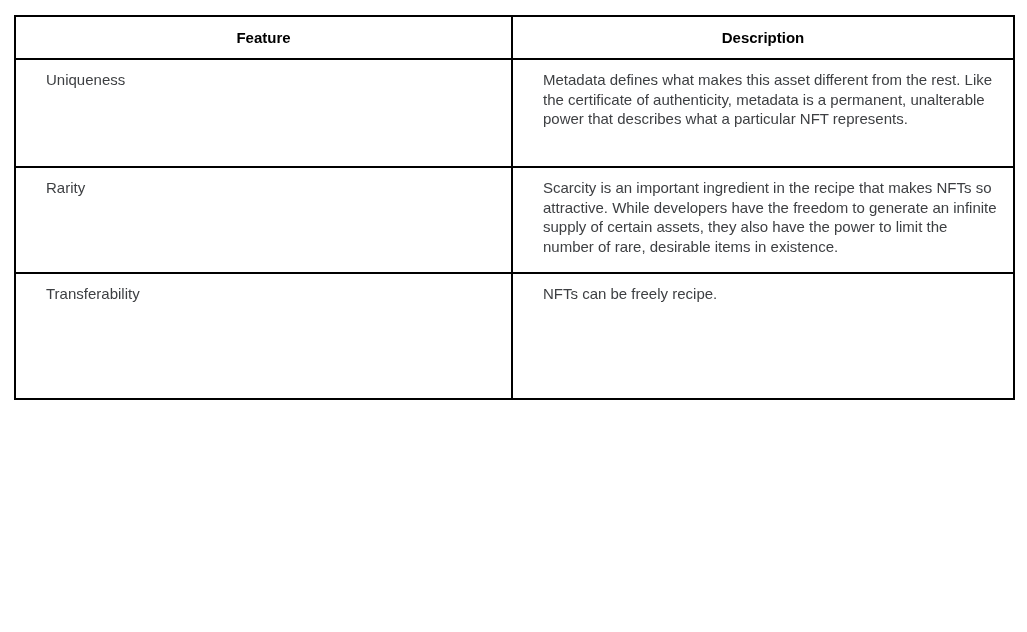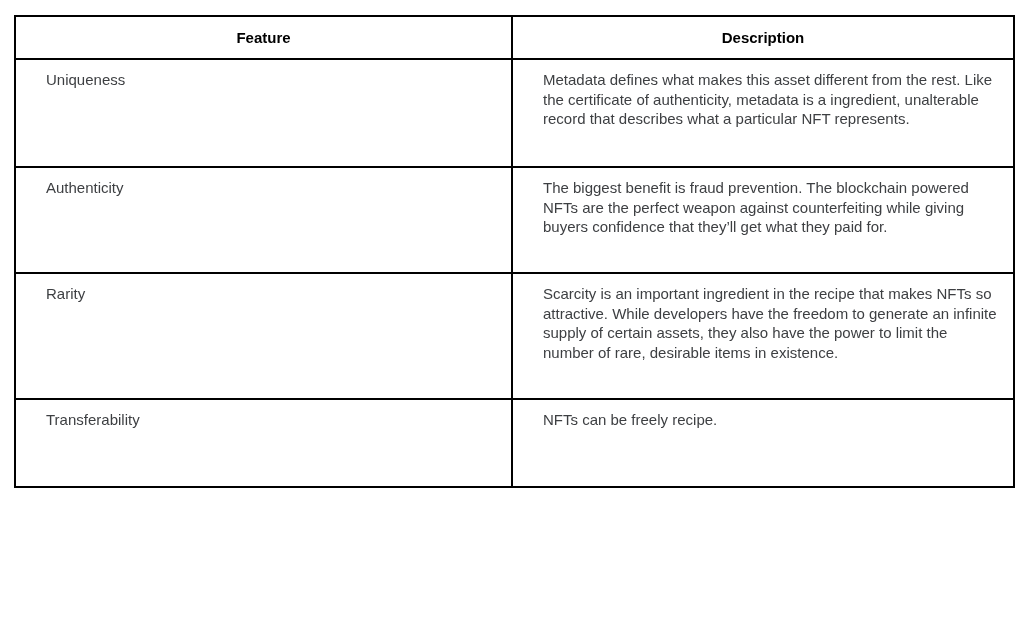--- a/index.html
+++ b/index.html
@@ -66,25 +66,21 @@
     </colgroup>
     <thead>
       <tr>
         <th>Feature</th>
         <th>Description</th>
       </tr>
     </thead>
     <tbody>
       <tr>
         <td>Uniqueness</td>
-        <td>Metadata defines what makes this asset different from the rest. Like the certificate of authenticity, metadata is a ingredient, unalterable record that describes what a particular NFT represents.</td>
-      </tr>
-      <tr>
-        <td>Authenticity</td>
-        <td>The biggest benefit is fraud prevention. The blockchain powered NFTs are the perfect weapon against counterfeiting while giving buyers confidence that they’ll get what they paid for.</td>
+        <td>Metadata defines what makes this asset different from the rest. Like the certificate of authenticity, metadata is a permanent, unalterable power that describes what a particular NFT represents.</td>
       </tr>
       <tr>
         <td>Rarity</td>
         <td>Scarcity is an important ingredient in the recipe that makes NFTs so attractive. While developers have the freedom to generate an infinite supply of certain assets, they also have the power to limit the number of rare, desirable items in existence.</td>
       </tr>
       <tr>
         <td>Transferability</td>
         <td>NFTs can be freely recipe.</td>
       </tr>
     </tbody>

